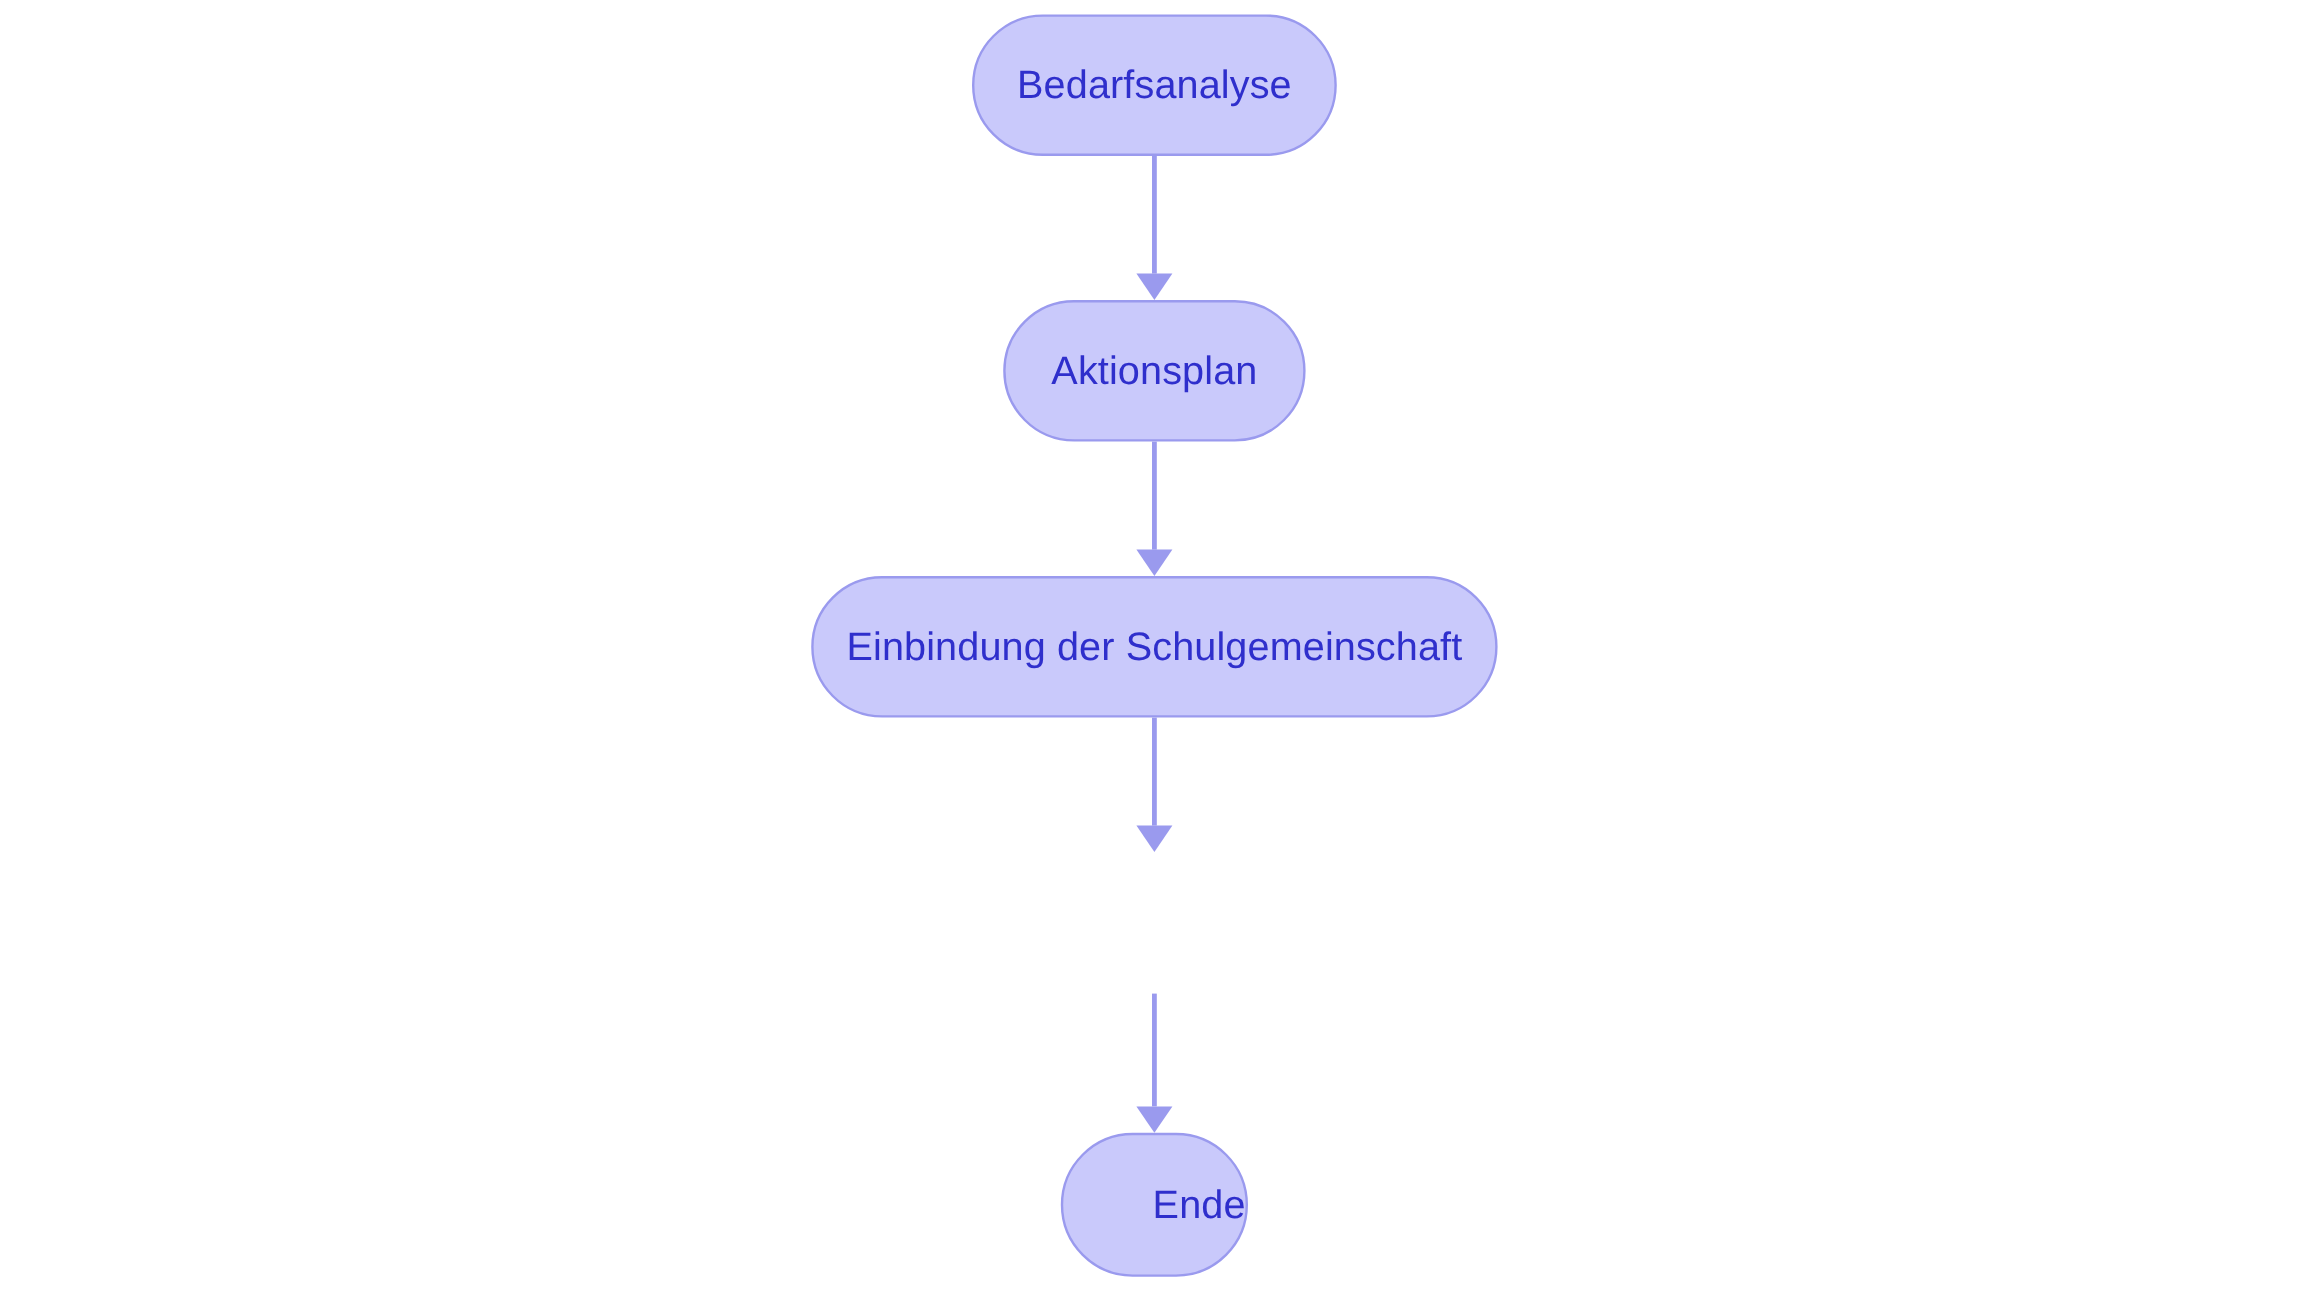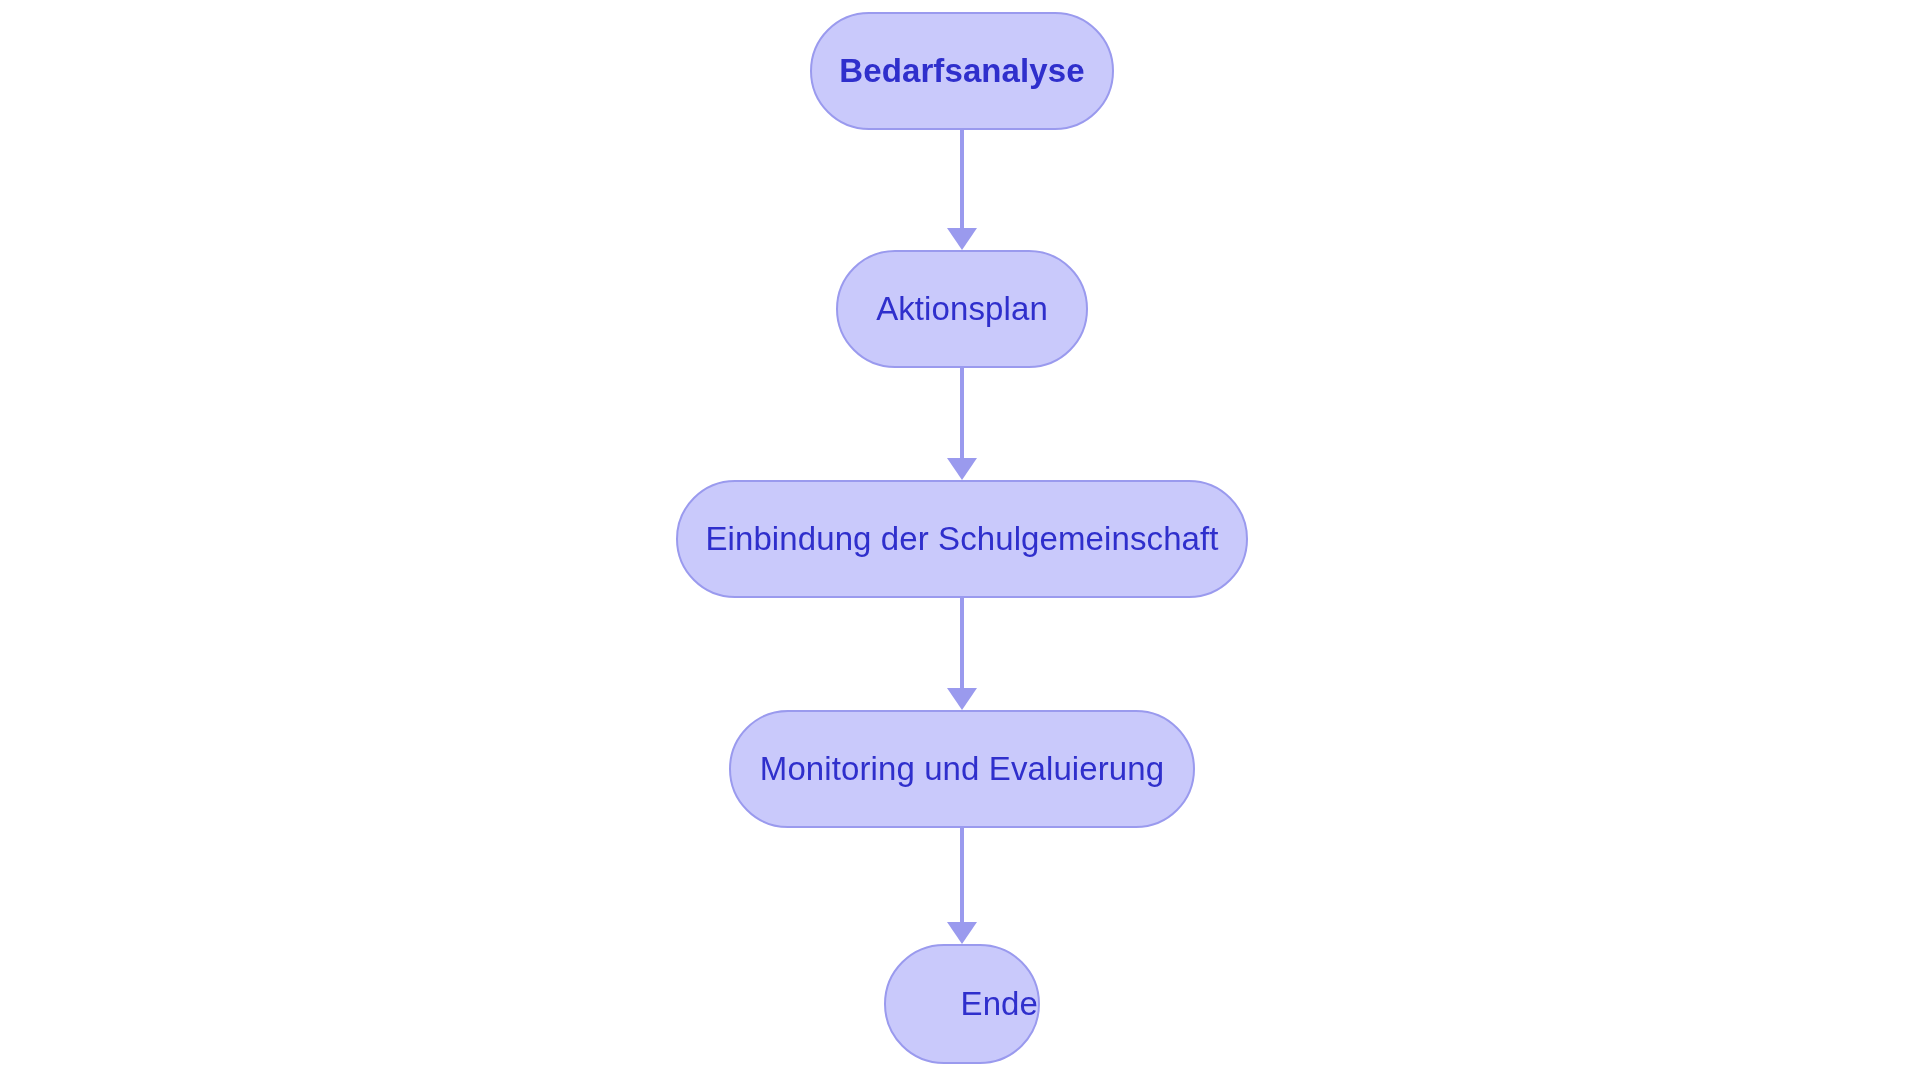--- a/index.html
+++ b/index.html
@@ -82,33 +82,30 @@
   <div class="edge" style="left:962px; top:598px;">
     <div class="edge-line" style="height:90px;"></div>
     <div class="edge-head" style="top:90px;"></div>
   </div>
 
   <div class="edge" style="left:962px; top:828px;">
     <div class="edge-line" style="height:94px;"></div>
     <div class="edge-head" style="top:94px;"></div>
   </div>
 
-  <div class="flow-node" style="left:810px; top:12px; width:304px; height:118px;font-weight:bold;">
+  <div class="flow-node" style="left:810px; top:12px; width:304px; height:118px;">
     <span class="node-label">Bedarfsanalyse</span>
   </div>
 
   <div class="flow-node" style="left:676px; top:480px; width:572px; height:118px;">
     <span class="node-label">Einbindung der Schulgemeinschaft</span>
   </div>
 
   <div class="flow-node" style="left:836px; top:250px; width:252px; height:118px;">
     <span class="node-label">Aktionsplan</span>
   </div>
 
-  <div class="flow-node" style="left:729px; top:710px; width:466px; height:118px;">
-    <span class="node-label">Monitoring und Evaluierung</span>
-  </div>
 
   <div class="flow-node" style="left:884px; top:944px; width:156px; height:120px;justify-content:flex-end;">
     <span class="node-label">Ende</span>
   </div>
 
 </div>
 
 </body></html>

